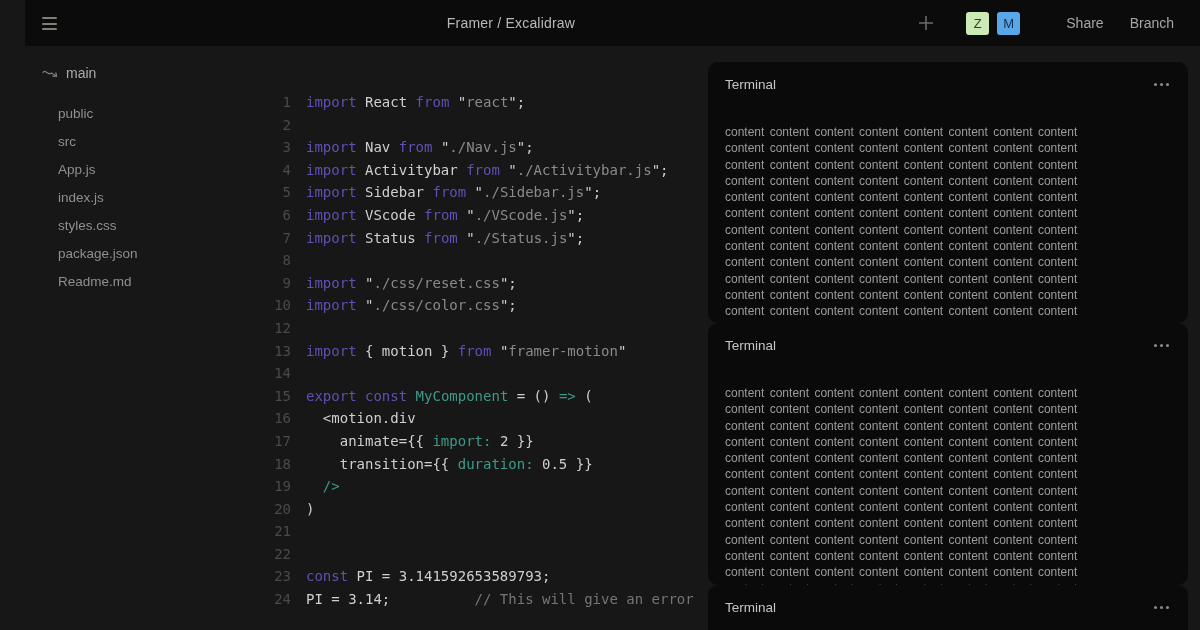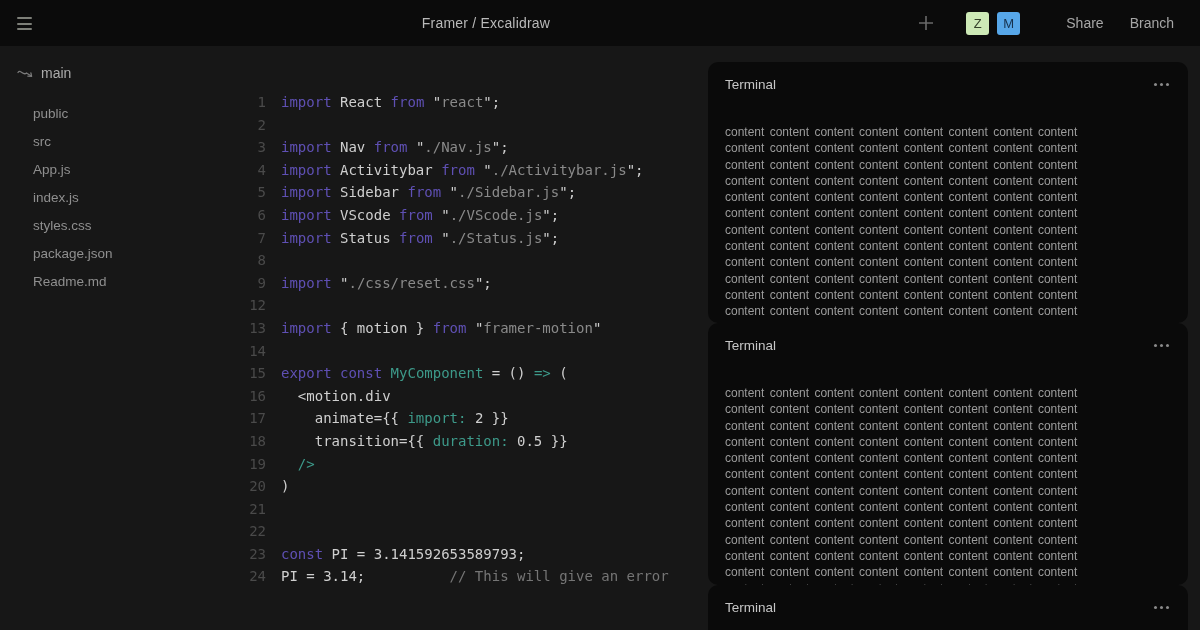--- a/index.html
+++ b/index.html
@@ -1,19 +1,19 @@
 <!DOCTYPE html>
 <html style="--page_bg: #171717; --header_bg: #0b0b0b; --panel_bg: #0a0a0a; --keyword: #5f50b4; --plain: #cfcfcf; --string: #8a8a8a; --teal: #3d9a8a; --comment: #757575; --line_number: #4a4a4a; --avatar_z_bg: #cde9b6; --avatar_z_fg: #34402a; --avatar_m_bg: #57a7e9; --avatar_m_fg: #16314d;"><head>
 <meta charset="utf-8">
 <style>
   * { margin:0; padding:0; box-sizing:border-box; }
   html,body { width:1200px; height:630px; overflow:hidden; }
   body { background:var(--page_bg,#171717); font-family:"Liberation Sans", sans-serif; }
 
-  .app { width:1200px; height:630px; display:flex; flex-direction:column; }
+  .app { width:1200px; height:630px; display:flex; flex-direction:column;padding-left:25px; }
 
   
   header {
     height:46px; flex:0 0 46px; background:var(--header_bg,#0b0b0b);
     display:flex; align-items:center; position:relative;
   }
   .hamburger { position:absolute; left:17px; top:17px; width:15px; height:13px;
     background:none; border:none; cursor:pointer; display:flex; flex-direction:column; justify-content:space-between; }
   .hamburger span { display:block; height:2px; width:15px; background:#7d7f78; border-radius:1px; }
   .title { position:absolute; left:486px; top:50%; transform:translate(-50%,-50%);
@@ -117,20 +117,21 @@
     <section class="editor">
         <div class="code-line"><span class="ln">1</span><span class="code"><span class="tok-k">import </span><span class="tok-p">React </span><span class="tok-k">from </span><span class="tok-p">"</span><span class="tok-s">react</span><span class="tok-p">";</span></span></div>
         <div class="code-line"><span class="ln">2</span><span class="code"></span></div>
         <div class="code-line"><span class="ln">3</span><span class="code"><span class="tok-k">import </span><span class="tok-p">Nav </span><span class="tok-k">from </span><span class="tok-p">"</span><span class="tok-s">./Nav.js</span><span class="tok-p">";</span></span></div>
         <div class="code-line"><span class="ln">4</span><span class="code"><span class="tok-k">import </span><span class="tok-p">Activitybar </span><span class="tok-k">from </span><span class="tok-p">"</span><span class="tok-s">./Activitybar.js</span><span class="tok-p">";</span></span></div>
         <div class="code-line"><span class="ln">5</span><span class="code"><span class="tok-k">import </span><span class="tok-p">Sidebar </span><span class="tok-k">from </span><span class="tok-p">"</span><span class="tok-s">./Sidebar.js</span><span class="tok-p">";</span></span></div>
         <div class="code-line"><span class="ln">6</span><span class="code"><span class="tok-k">import </span><span class="tok-p">VScode </span><span class="tok-k">from </span><span class="tok-p">"</span><span class="tok-s">./VScode.js</span><span class="tok-p">";</span></span></div>
         <div class="code-line"><span class="ln">7</span><span class="code"><span class="tok-k">import </span><span class="tok-p">Status </span><span class="tok-k">from </span><span class="tok-p">"</span><span class="tok-s">./Status.js</span><span class="tok-p">";</span></span></div>
         <div class="code-line"><span class="ln">8</span><span class="code"></span></div>
         <div class="code-line"><span class="ln">9</span><span class="code"><span class="tok-k">import </span><span class="tok-p">"</span><span class="tok-s">./css/reset.css</span><span class="tok-p">";</span></span></div>
+        <div class="code-line"><span class="ln">10</span><span class="code"><span class="tok-k">import </span><span class="tok-p">"</span><span class="tok-s">./css/color.css</span><span class="tok-p">";</span></span></div>
         <div class="code-line"><span class="ln">12</span><span class="code"></span></div>
         <div class="code-line"><span class="ln">13</span><span class="code"><span class="tok-k">import </span><span class="tok-p">{ motion } </span><span class="tok-k">from </span><span class="tok-p">"</span><span class="tok-s">framer-motion</span><span class="tok-p">"</span></span></div>
         <div class="code-line"><span class="ln">14</span><span class="code"></span></div>
         <div class="code-line"><span class="ln">15</span><span class="code"><span class="tok-k">export </span><span class="tok-k">const </span><span class="tok-t">MyComponent</span><span class="tok-p"> = () </span><span class="tok-t">=&gt;</span><span class="tok-p"> (</span></span></div>
         <div class="code-line"><span class="ln">16</span><span class="code"><span class="tok-p">  &lt;motion.div</span></span></div>
         <div class="code-line"><span class="ln">17</span><span class="code"><span class="tok-p">    animate={{ </span><span class="tok-t">import:</span><span class="tok-p"> 2 }}</span></span></div>
         <div class="code-line"><span class="ln">18</span><span class="code"><span class="tok-p">    transition={{ </span><span class="tok-t">duration:</span><span class="tok-p"> 0.5 }}</span></span></div>
         <div class="code-line"><span class="ln">19</span><span class="code"><span class="tok-t">  /&gt;</span></span></div>
         <div class="code-line"><span class="ln">20</span><span class="code"><span class="tok-p">)</span></span></div>
         <div class="code-line"><span class="ln">21</span><span class="code"></span></div>

